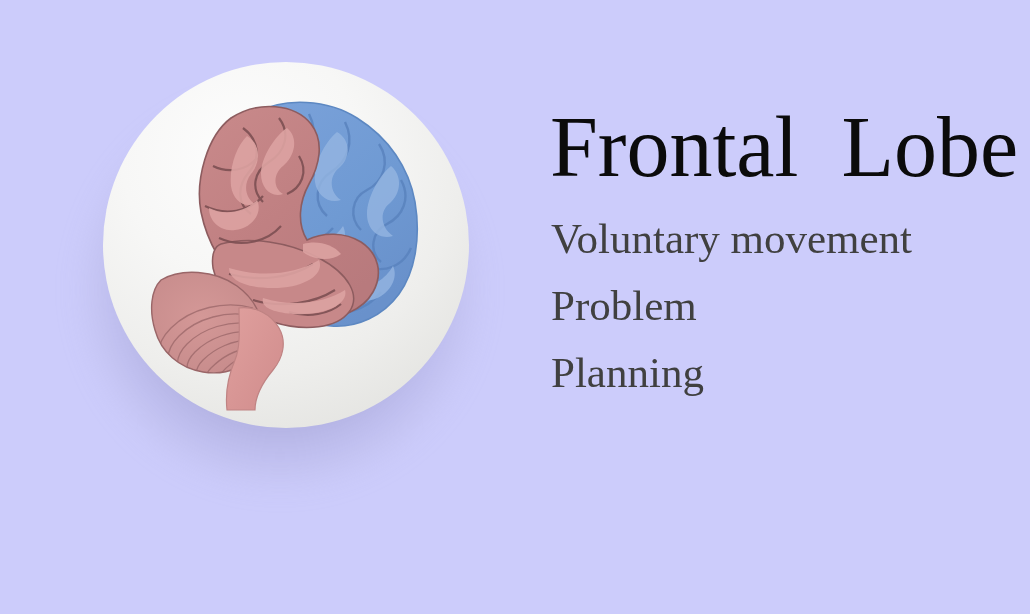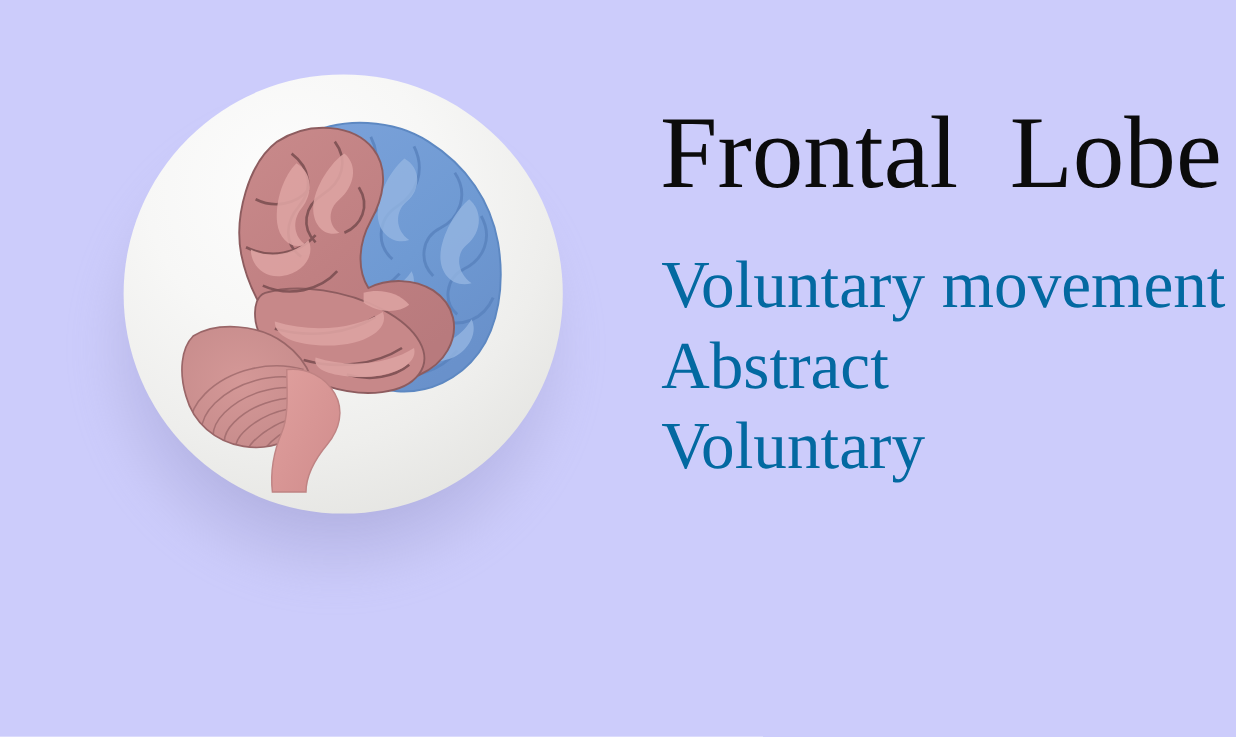--- a/index.html
+++ b/index.html
@@ -64,39 +64,39 @@
   #text-block {
     position: absolute;
     left: 548px;
     top: 0;
     width: 482px;
     height: 614px;
   }
   #title {
     position: absolute;
     left: 2px;
-    top: 84px;
+    top: 104px;
     font-size: 86px;
     line-height: 1;
     color: #0b0b0b;
     white-space: pre;
     letter-spacing: 0px;
   }
   #fn-list {
     position: absolute;
     left: 3px;
     top: 205px;
     margin: 0;
     padding: 0;
     list-style: none;
   }
   #fn-list li {
-    font-size: 56px;
+    font-size: 43px;
     line-height: 67px;
-    color: #0369a1;
+    color: #404040;
     white-space: nowrap;
   }
 </style>
 </head>
 <body>
 
 <div id="slide">
 
   <div id="illustration">
 
@@ -224,18 +224,18 @@
                  C138 284 136 262 136 246 Z" fill="url(#gStem)" stroke="#bf8383" stroke-width="1.2"></path>
       </g>
     </svg>
   </div>
 
   <div id="text-block">
     <div id="title">Frontal  Lobe</div>
 
     <ul id="fn-list">
       <li>Voluntary movement</li>
-      <li>Abstract</li>
-      <li>Voluntary</li>
+      <li>Problem</li>
+      <li>Planning</li>
     </ul>
   </div>
 
 </div>
 
 </body></html>

